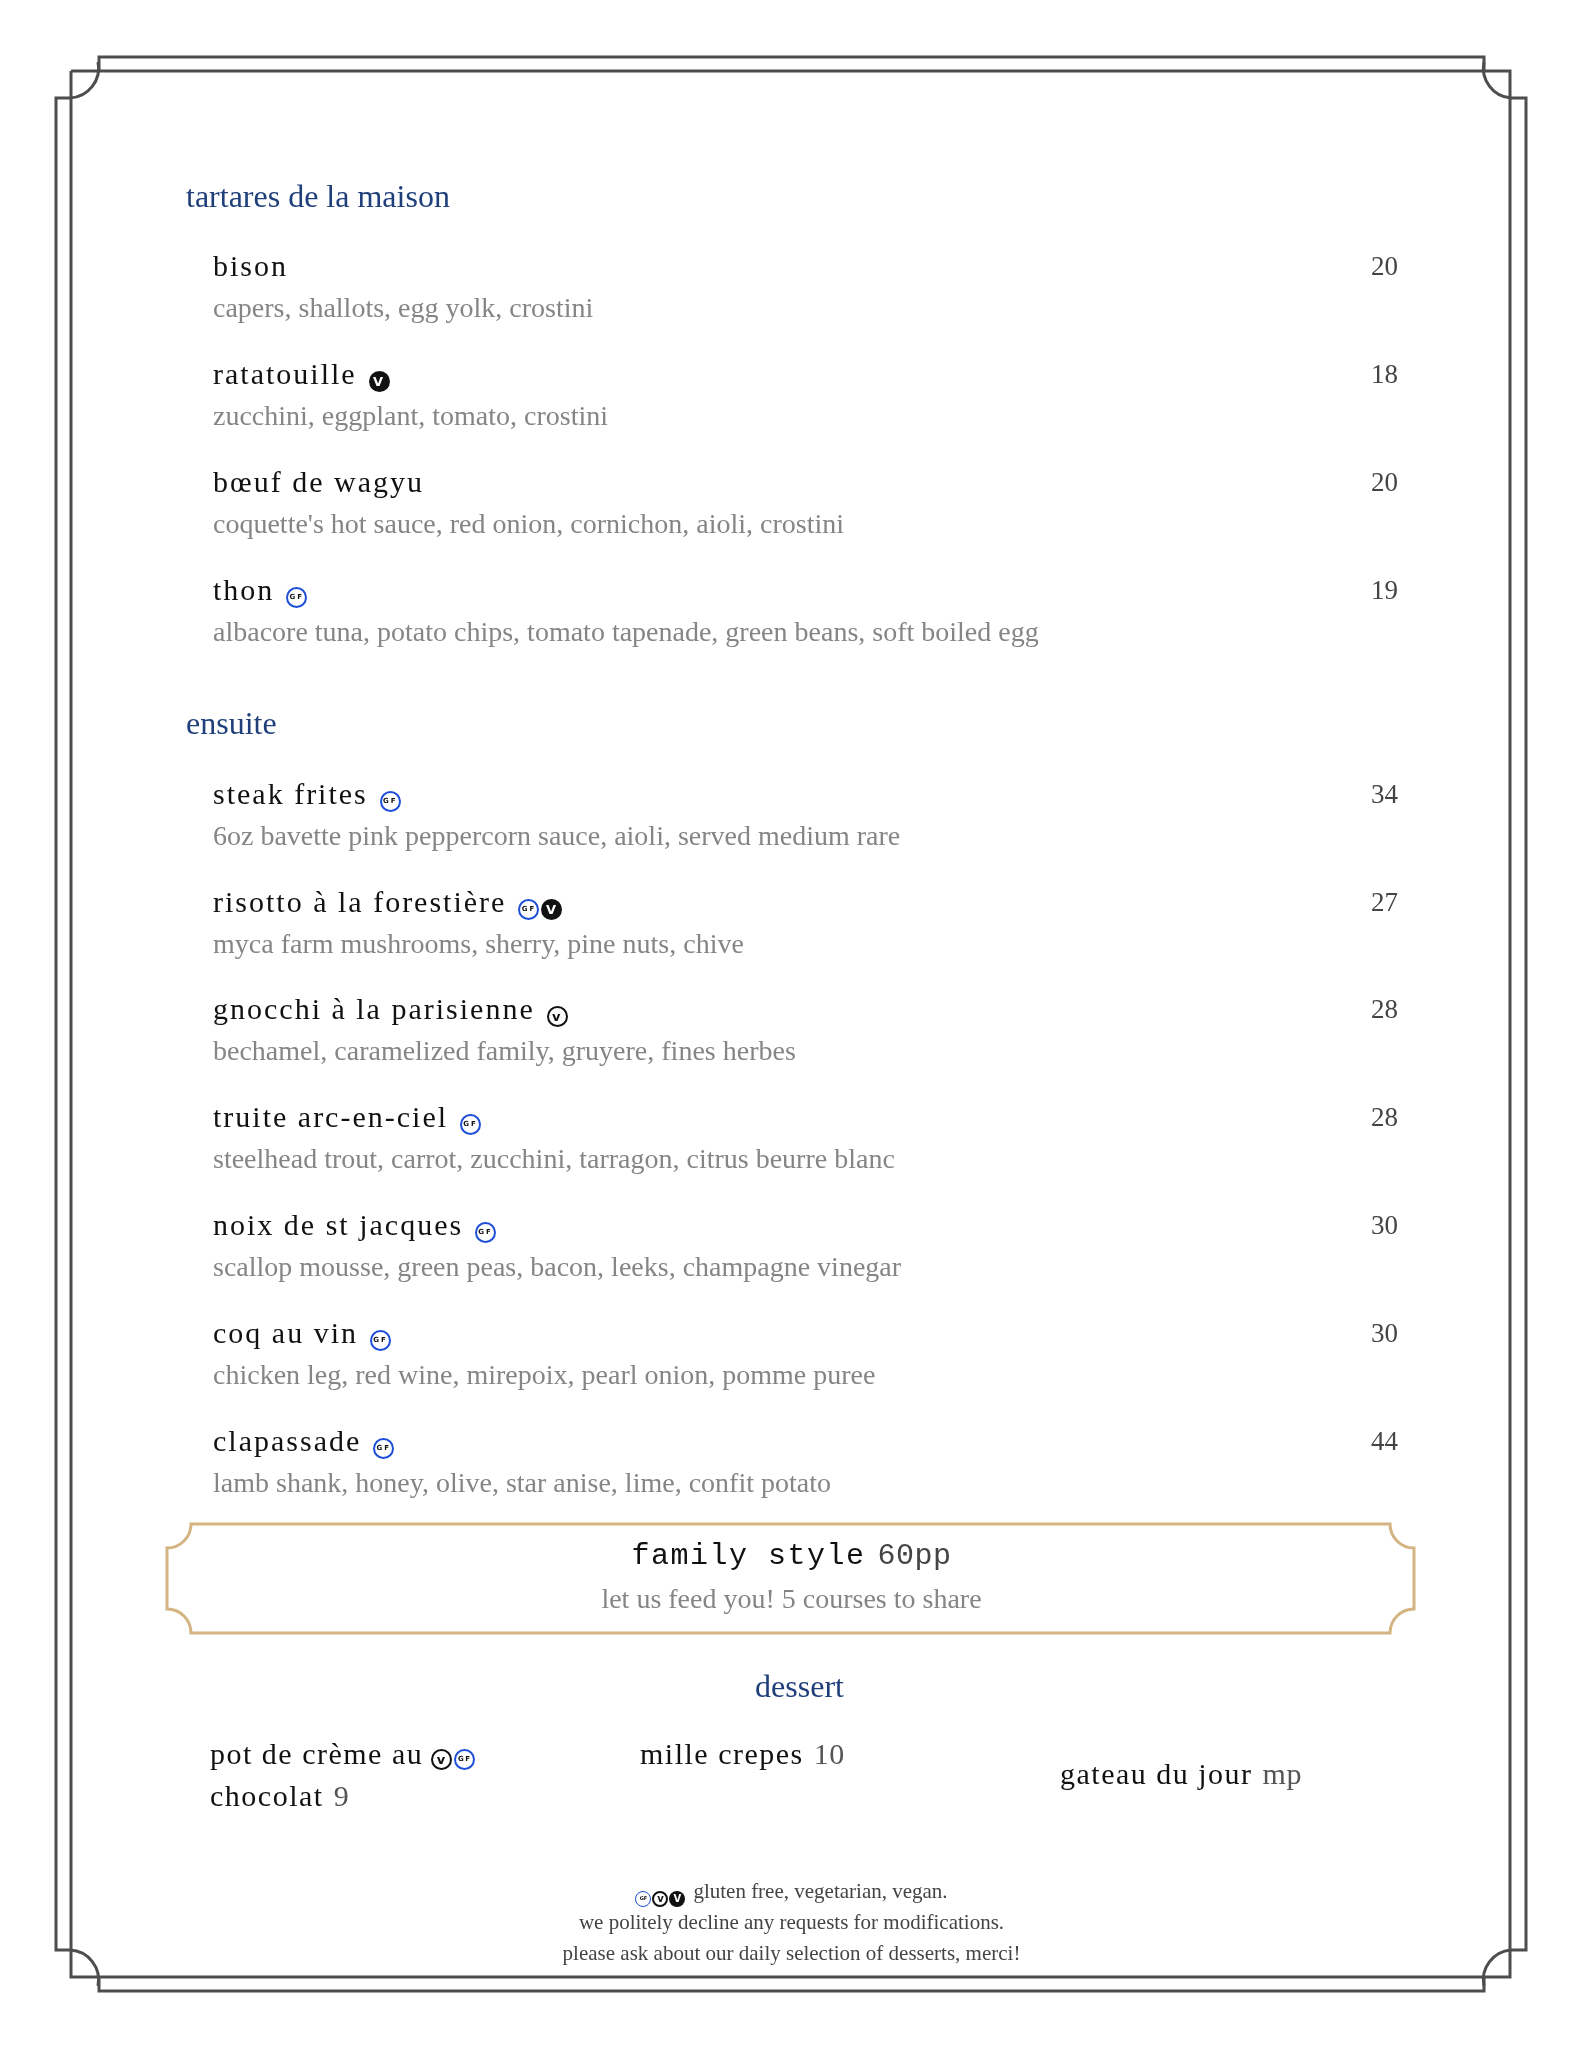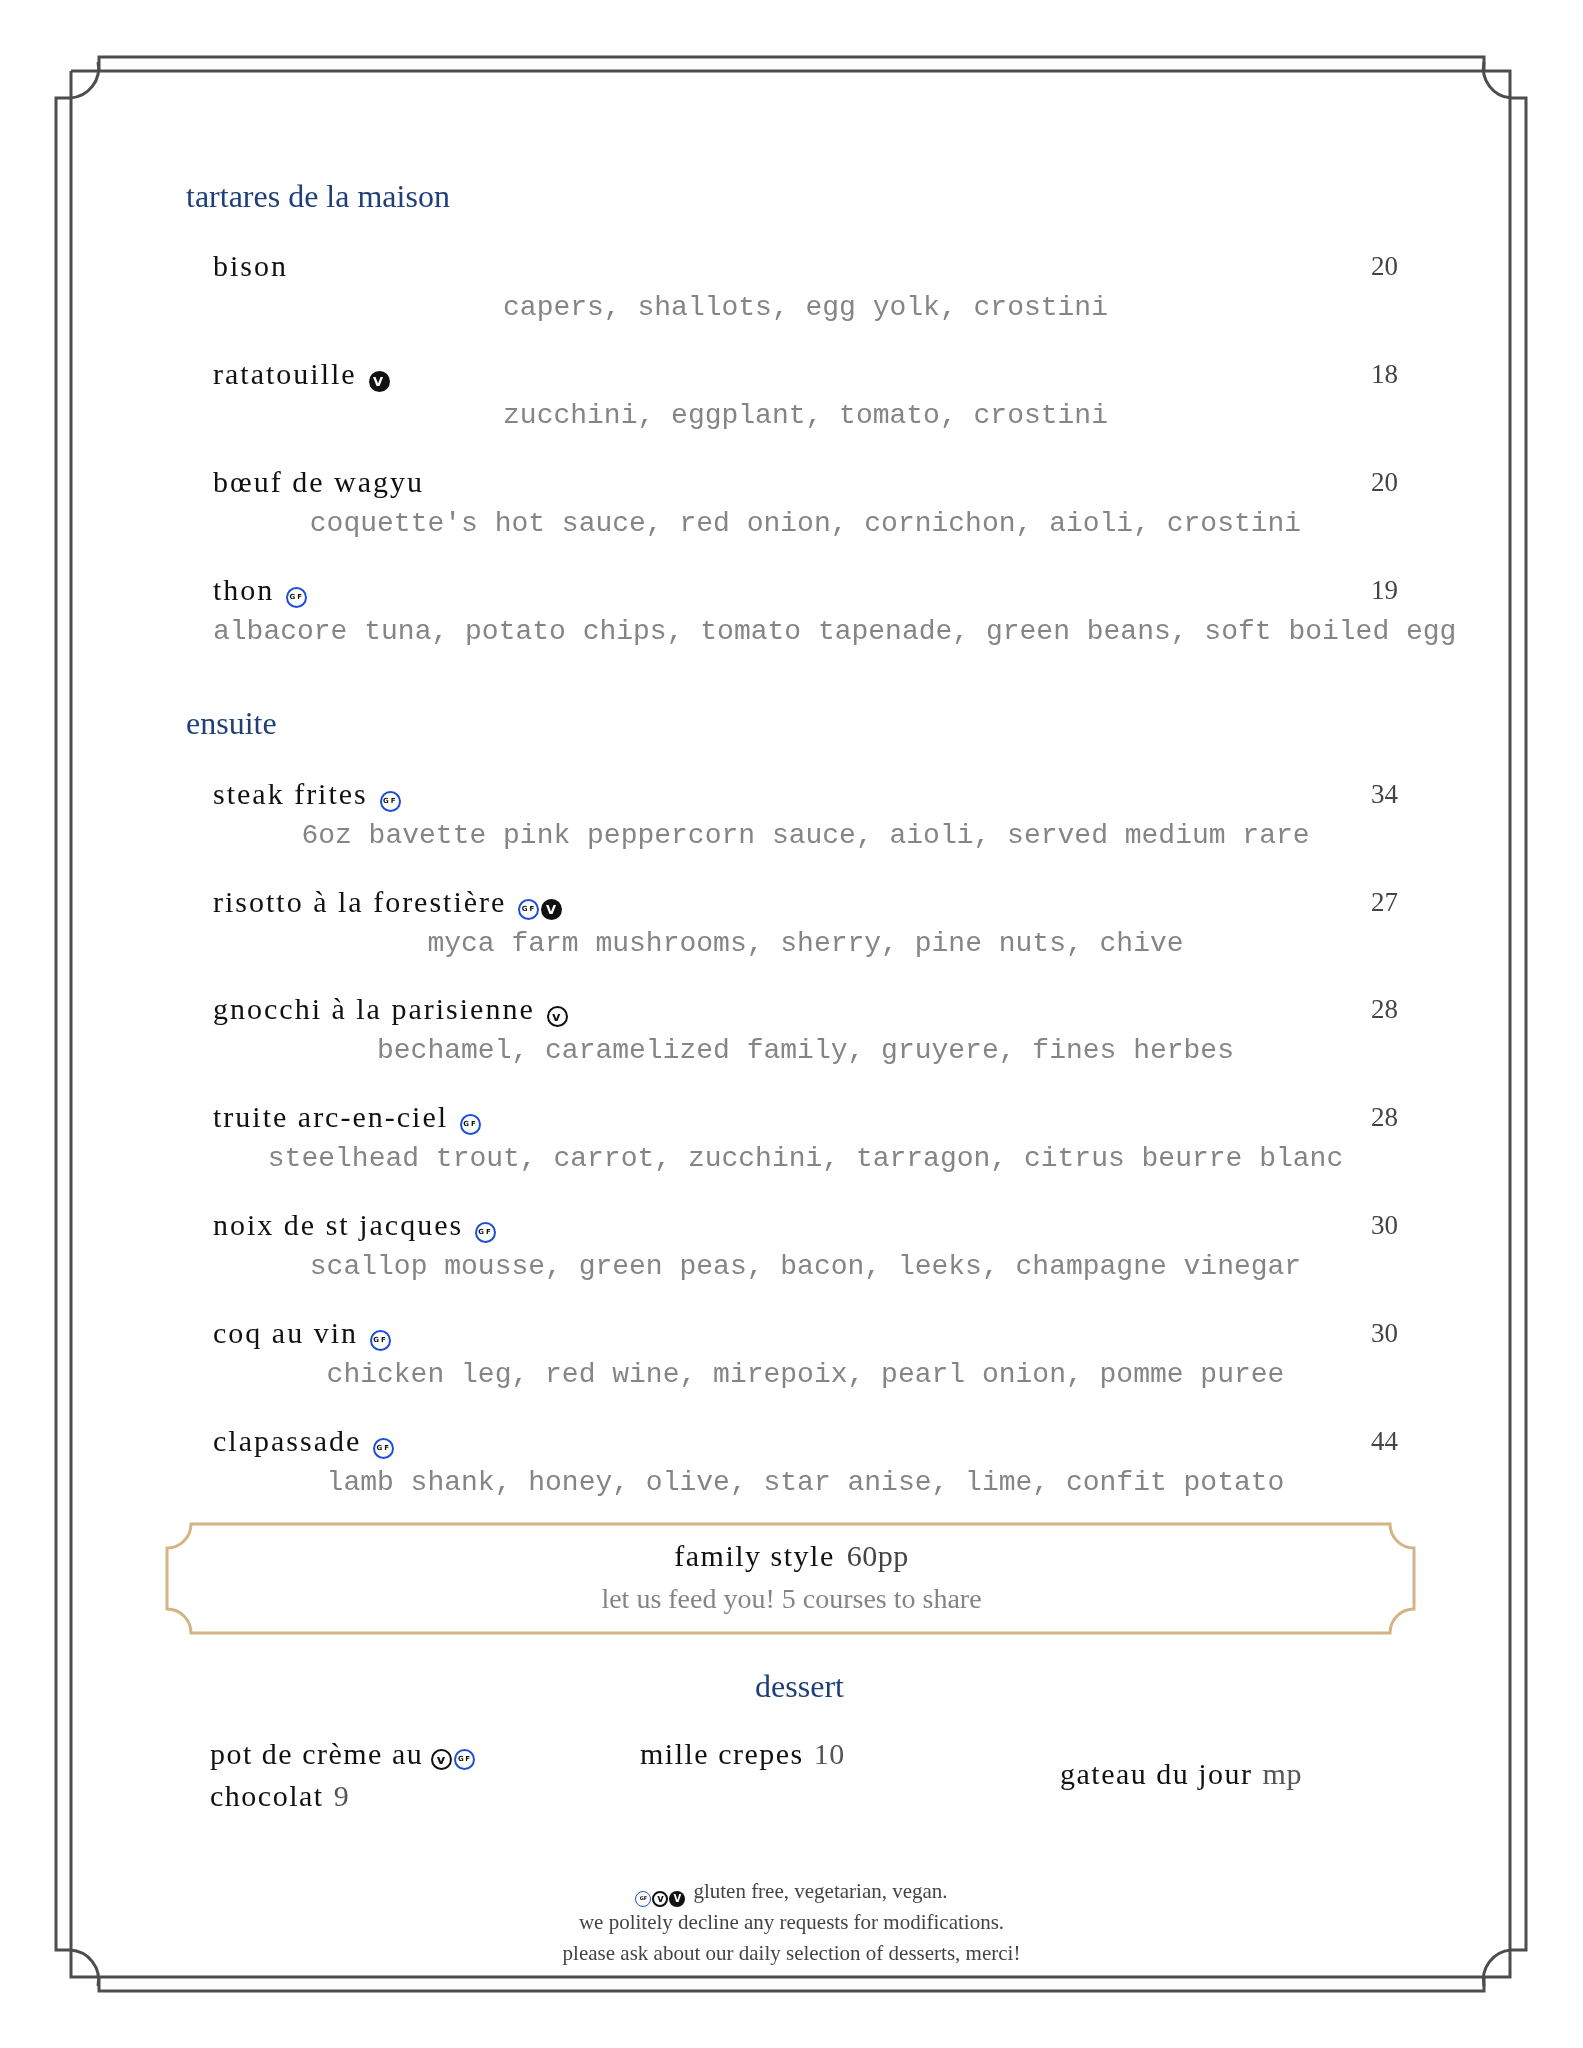--- a/index.html
+++ b/index.html
@@ -3,29 +3,29 @@
 <meta charset="utf-8">
 <style>
   html, body { margin: 0; padding: 0; background: #ffffff; }
   body { width: 1583px; height: 2048px; position: relative; overflow: hidden;
          font-family: "DejaVu Serif", "Liberation Serif", serif; }
   .frame { position: absolute; left: 0; top: 0; width: 1583px; height: 2048px; pointer-events: none; }
   .abs { position: absolute; white-space: nowrap; }
   .section-title { font-family: "Liberation Serif", serif; font-size: 32px; color: #1f3f7a; }
   .item { position: absolute; left: 213px; width: 1185px; }
   .item-name { font-family: "Liberation Serif", serif; font-size: 30px; color: #111; letter-spacing: 2px; line-height: 36px; height: 36px; display: flex; align-items: flex-end; }
-  .item-desc { font-family: Liberation Mono, monospace; font-size: 28px; color: #858585; line-height: 34px; margin-top: 7px; white-space: nowrap; text-align: center; }
+  .item-desc { font-family: Liberation Serif, serif; font-size: 28px; color: #858585; line-height: 34px; margin-top: 7px; white-space: nowrap; }
   .item-price { position: absolute; right: 0; top: 0; font-family: "Liberation Serif", serif; font-size: 27px; color: #444; line-height: 36px; }
   .badges { display: inline-flex; gap: 2px; margin-left: 12px; align-items: center; }
   .badge { width: 21px; height: 21px; border-radius: 50%; box-sizing: border-box; display: inline-flex; align-items: center; justify-content: center; font-family: "DejaVu Sans", sans-serif; font-weight: bold; line-height: 1; }
   .badge.gf { border: 2px solid #1d4ed8; color: #111; font-size: 7px; }
   .badge.veg { border: 2px solid #111; color: #111; font-size: 13px; }
   .badge.vegan { background: #111; color: #fff; font-size: 13px; }
   .family-box { position: absolute; left: 165px; top: 1522px; width: 1251px; height: 113px; }
-  .family-title { position: absolute; left: 0; width: 1583px; top: 1539px; text-align: center; font-family: Liberation Serif, serif; font-size: 30px; color: #111; letter-spacing: 1.5px; }
+  .family-title { position: absolute; left: 0; width: 1583px; top: 1539px; text-align: center; font-family: Liberation Mono, monospace; font-size: 30px; color: #111; letter-spacing: 1.5px; }
   .family-price { color: #444; margin-left: 12px; letter-spacing: 0.5px; }
   .family-sub { position: absolute; left: 0; width: 1583px; top: 1583px; text-align: center; font-family: "Liberation Serif", serif; font-size: 28px; color: #858585; }
   .dessert-title { position: absolute; left: 0; width: 1583px; top: 1668px; text-align: center; font-family: "Liberation Serif", serif; font-size: 32px; color: #1f3f7a; padding-left: 8px; }
   .dessert { position: absolute; top: 1733px; font-family: "Liberation Serif", serif; font-size: 30px; color: #111; letter-spacing: 1.5px; line-height: 42px; }
   .dessert .price { color: #555; margin-left: 10px; letter-spacing: 0.5px; }
   .footer { position: absolute; left: 0; width: 1583px; top: 1876px; text-align: center; font-family: "Liberation Serif", serif; font-size: 21px; color: #444; line-height: 31px; }
   .footer .badge { width: 16px; height: 16px; }
   .footer .badge.gf { font-size: 5px; border-width: 1.5px; }
   .footer .badge.veg, .footer .badge.vegan { font-size: 10px; }
   .footer .badges { margin-left: 0; margin-right: 8px; gap: 1px; vertical-align: -2px; }

